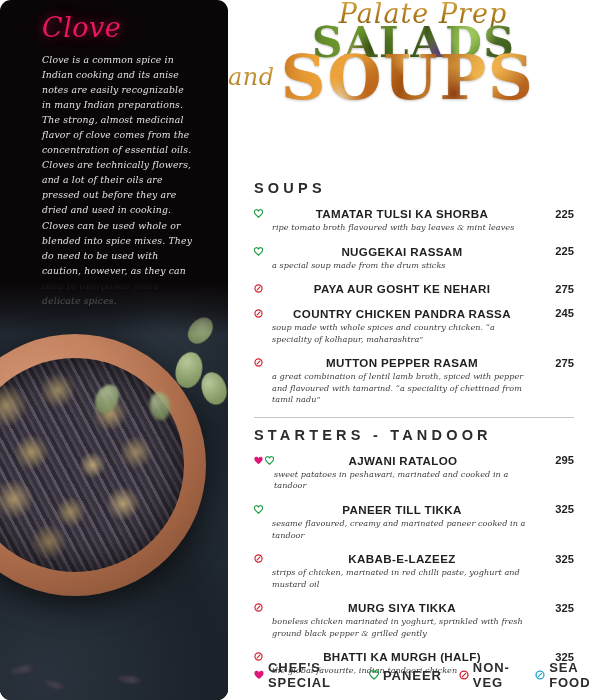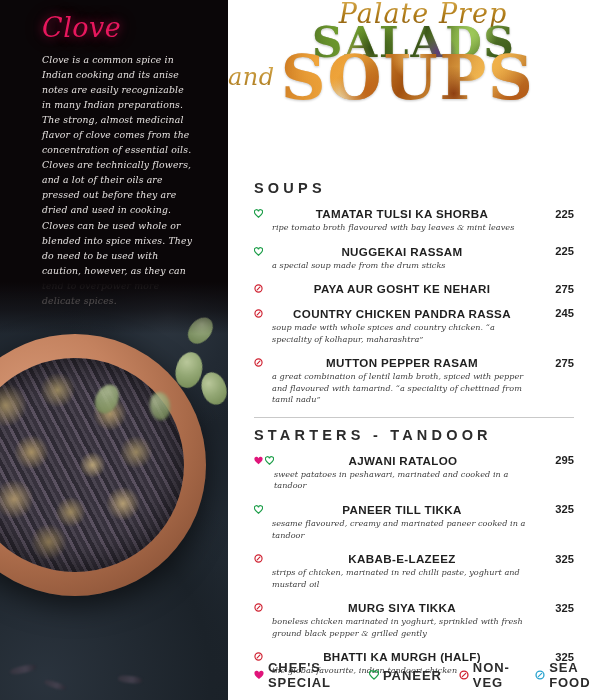--- a/index.html
+++ b/index.html
@@ -21,20 +21,21 @@
   }
 
   
   .left-panel {
     position: relative;
     width: 228px;
     height: 700px;
     background: #0a0608;
     overflow: hidden;
     flex: 0 0 228px;
+    border-radius: 11px;
   }
 
   .spice-title {
     position: absolute;
     left: 42px;
     top: 14px;
     font-family: "DejaVu Serif", serif;
     font-style: italic;
     font-size: 27px;
     line-height: 1;

